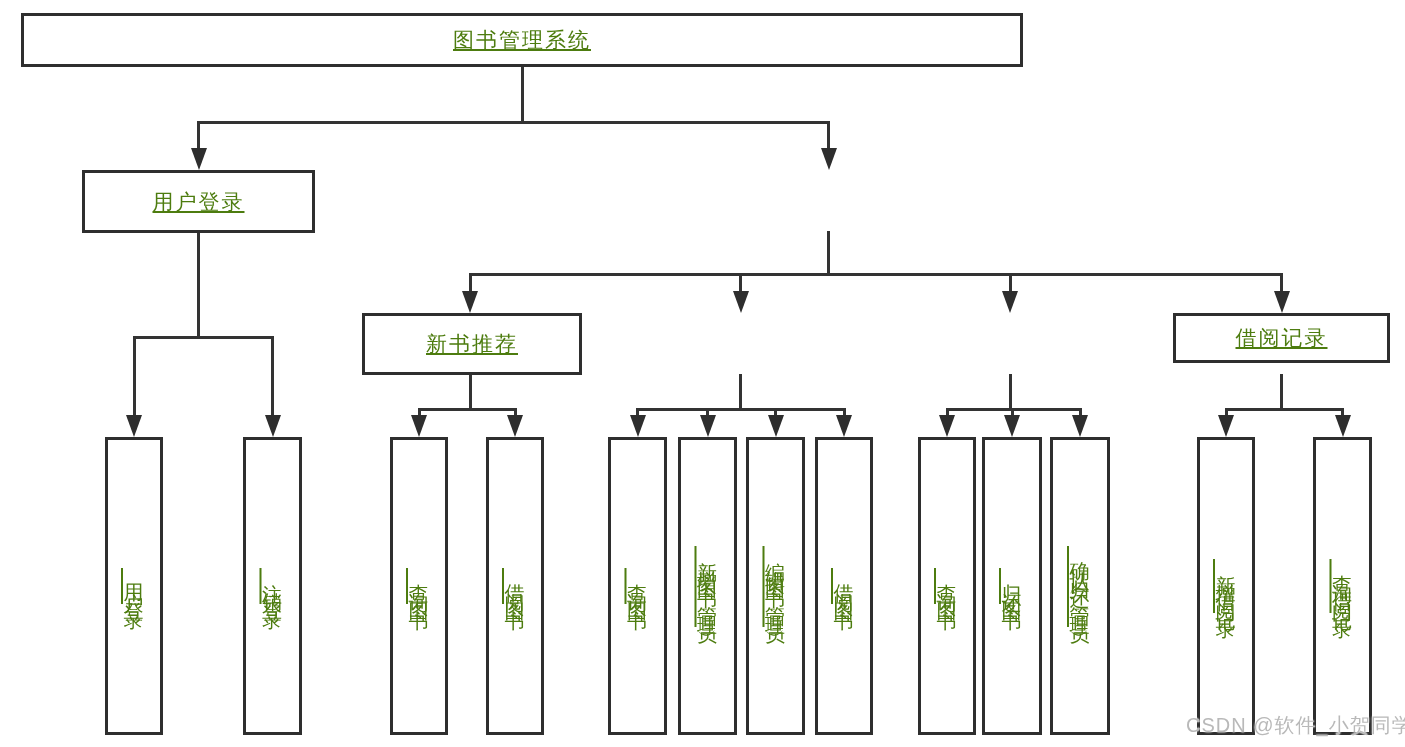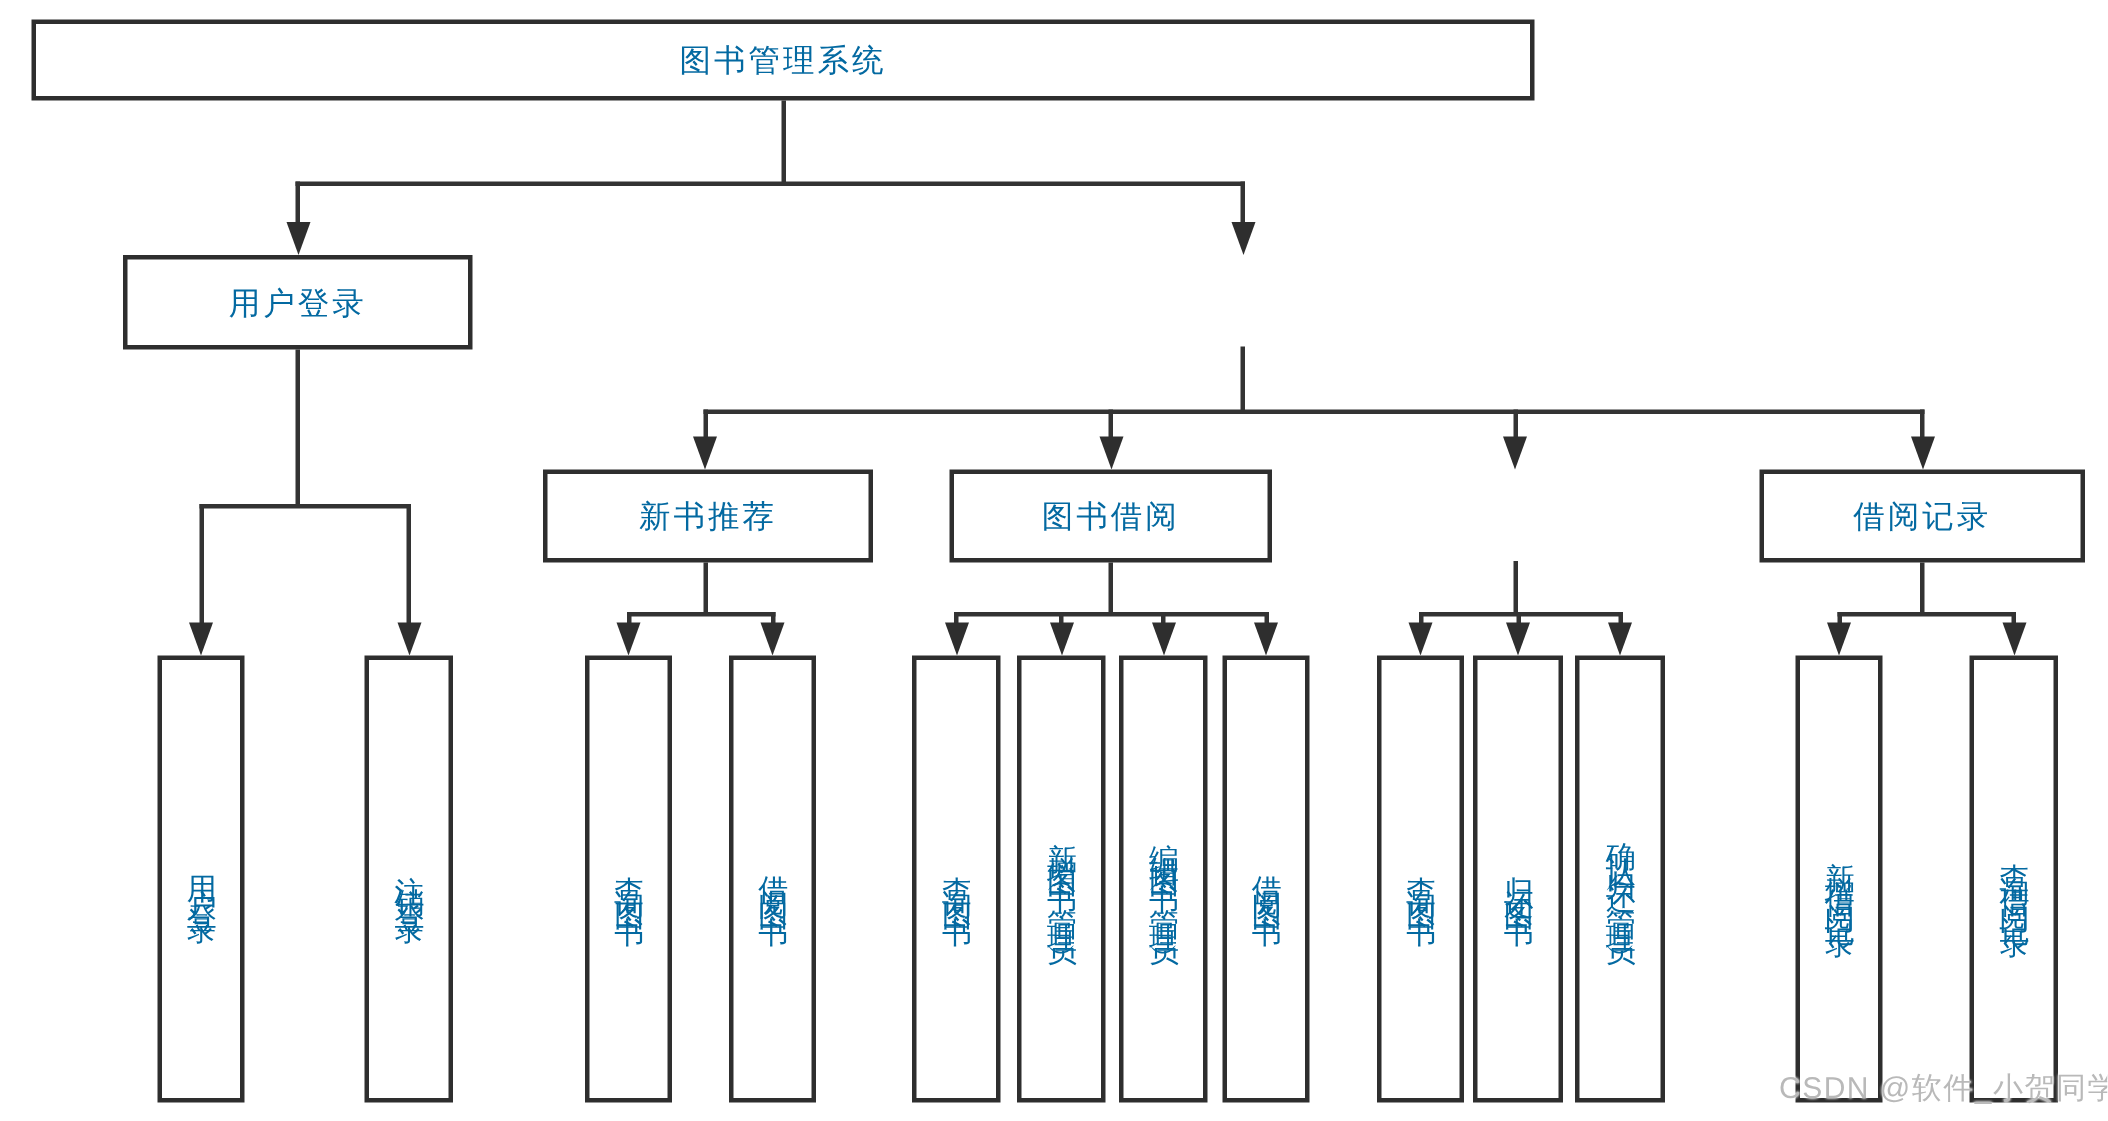--- a/index.html
+++ b/index.html
@@ -12,22 +12,23 @@
     font-family: "Liberation Sans", "DejaVu Sans", sans-serif;
   }
   .node {
     position: absolute;
     box-sizing: border-box;
     border: 3px solid #2e2e2e;
     background: #ffffff;
     display: flex;
     align-items: center;
     justify-content: center;
-    color: #0369a1;
+    color: #4d7c0f;
     z-index: 2;
+    text-decoration: underline;
   }
   .node.h {
     font-size: 21px;
     letter-spacing: 2px;
   }
   .node.v {
     font-size: 20px;
     writing-mode: vertical-lr;
     text-orientation: mixed;
     letter-spacing: 9px;
@@ -119,24 +120,21 @@
     <div class="arrow" style="left: 1334.5px; top: 415px;"></div>
     <div class="node h" style="left: 21px; top: 13px; width: 1002px; height: 54px;">
       <span>图书管理系统</span>
     </div>
     <div class="node h" style="left: 82px; top: 170px; width: 233px; height: 63px;">
       <span>用户登录</span>
     </div>
     <div class="node h" style="left: 362px; top: 313px; width: 220px; height: 62px;">
       <span>新书推荐</span>
     </div>
-    <div class="node h" style="left: 633px; top: 313px; width: 215px; height: 62px;">
-      <span>图书借阅</span>
-    </div>
-    <div class="node h" style="left: 1173px; top: 313px; width: 217px; height: 62px;">
+    <div class="node h" style="left: 1173px; top: 313px; width: 217px; height: 50px;">
       <span>借阅记录</span>
     </div>
     <div class="node v" style="left: 105px; top: 437px; width: 58px; height: 298px;">
       <span>用户登录</span>
     </div>
     <div class="node v" style="left: 243px; top: 437px; width: 59px; height: 298px;">
       <span>注销登录</span>
     </div>
     <div class="node v" style="left: 390px; top: 437px; width: 58px; height: 298px;">
       <span>查询图书</span>

